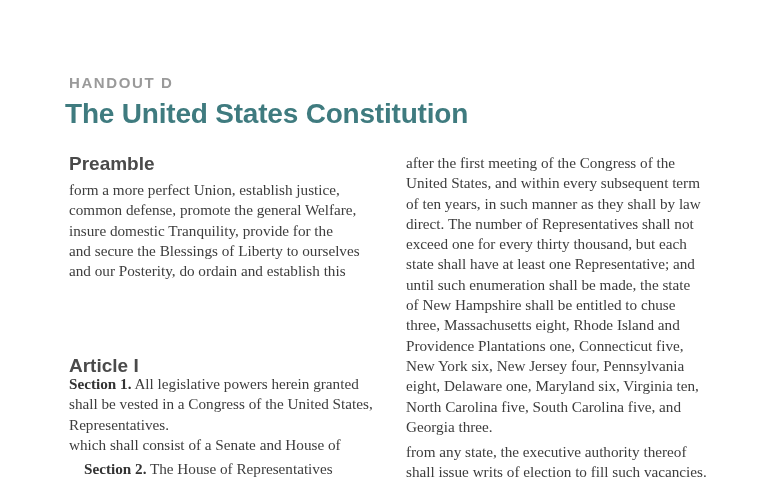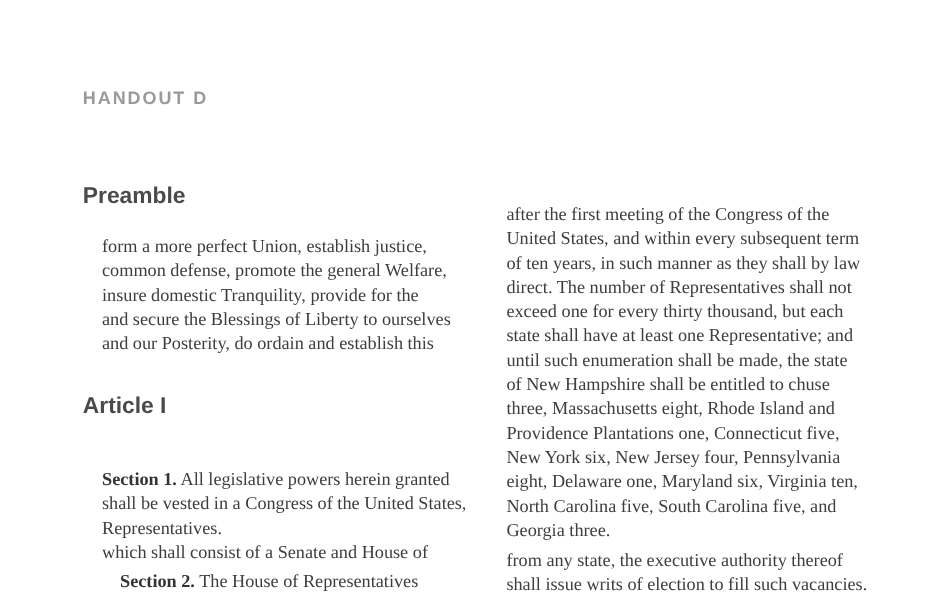--- a/index.html
+++ b/index.html
@@ -60,54 +60,55 @@
       font-family: "Liberation Sans", "DejaVu Sans", sans-serif;
       font-size: 19px;
       font-weight: bold;
       color: #4a4a4a;
       margin: 0;
       line-height: 24px;
       white-space: nowrap;
     }
     .para {
       position: absolute;
-      margin: 16px;
+      margin: 0;
       width: 312px;
     }
     .line {
       display: block;
       white-space: nowrap;
       height: 20.3px;
     }
     .indent { padding-left: 15px; }
     .sec-label {
       font-weight: bold;
       color: #333333;
     }
   </style>
 </head>
 <body>
 
 <div class="page">
 
   <div class="eyebrow">HANDOUT D</div>
+  <h1 class="title">The United States Constitution</h1>
 
   <div class="col col-left">
 
     <h2 class="h2" style="top:152px;">Preamble</h2>
 
     <div class="para" style="top:180px;">
       <span class="line">form a more perfect Union, establish justice,</span>
       <span class="line">common defense, promote the general Welfare,</span>
       <span class="line">insure domestic Tranquility, provide for the</span>
       <span class="line">and secure the Blessings of Liberty to ourselves</span>
       <span class="line">and our Posterity, do ordain and establish this</span>
     </div>
 
-    <h2 class="h2" style="top:327px;text-align:right;">Article I</h2>
+    <h2 class="h2" style="top:354px;text-align:right;">Article I</h2>
 
     <div class="para" style="top:374px;">
       <span class="line"><span class="sec-label">Section 1.</span><span> All legislative powers herein granted</span></span>
       <span class="line">shall be vested in a Congress of the United States,</span>
       <span class="line">Representatives.</span>
       <span class="line">which shall consist of a Senate and House of</span>
     </div>
 
     <div class="para" style="top:459px;">
       <span class="line indent"><span class="sec-label">Section 2.</span><span> The House of Representatives</span></span>

